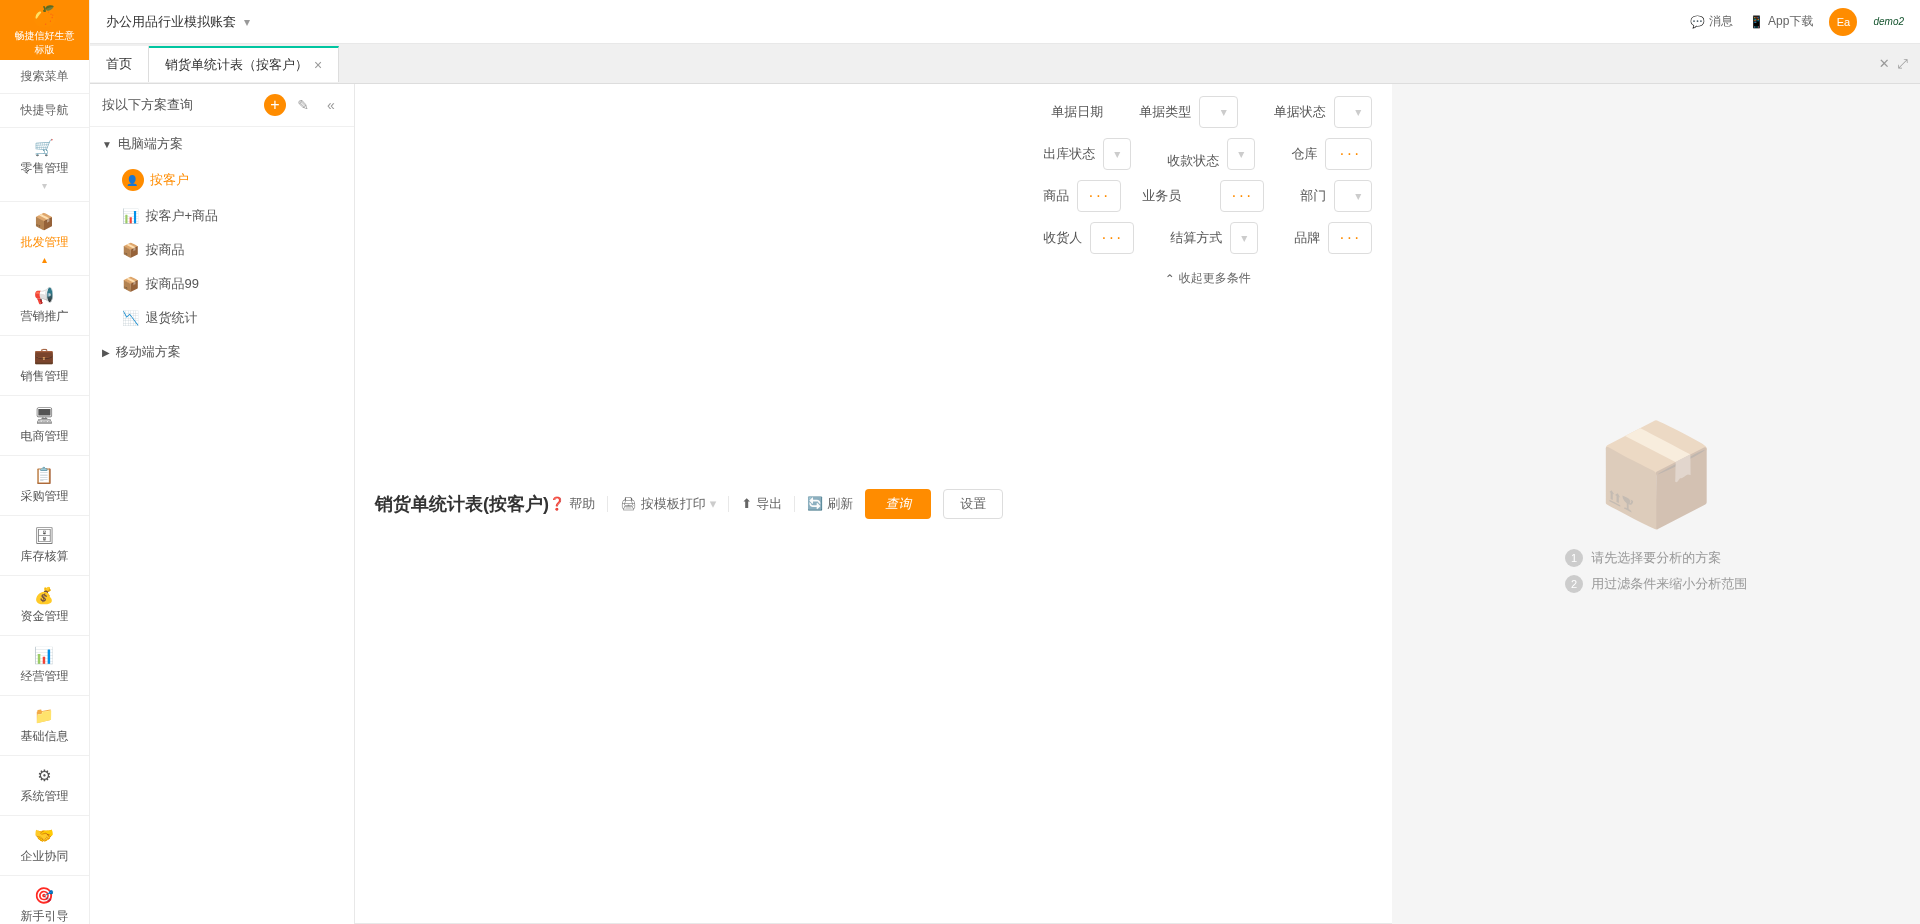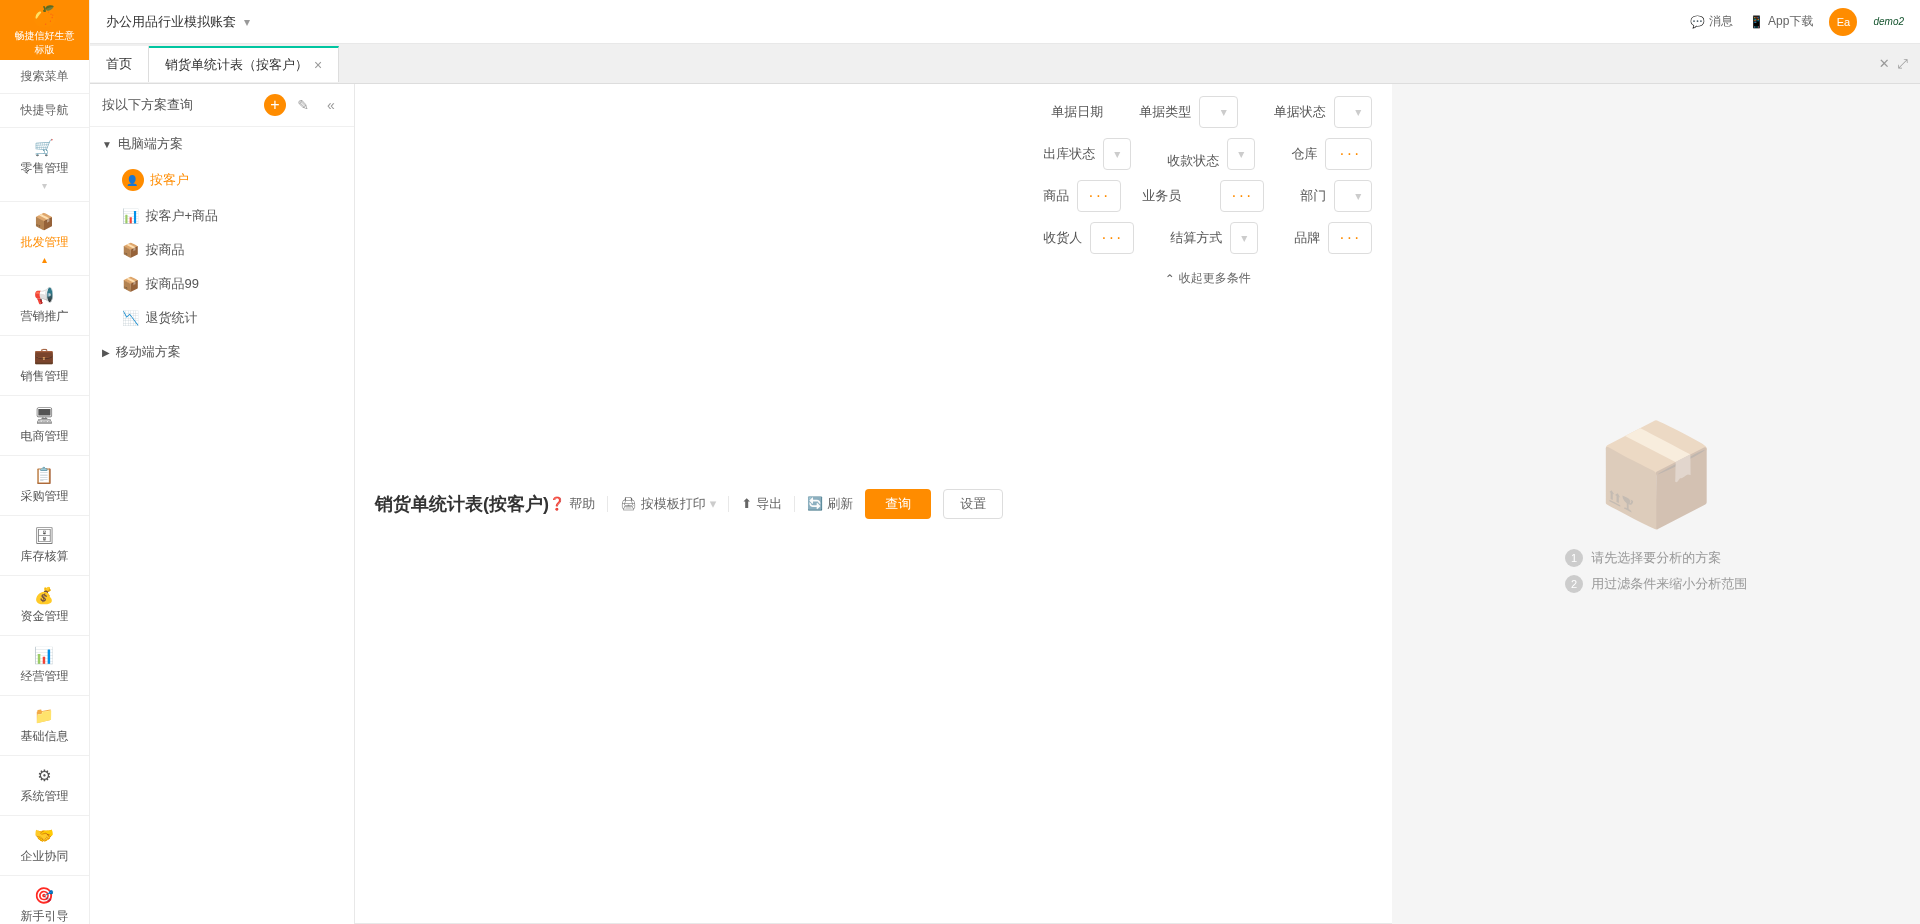--- a/index.html
+++ b/index.html
@@ -56,21 +56,21 @@
     .mobile-section { padding: 8px 12px; display: flex; align-items: center; gap: 6px; font-size: 13px; color: #555; cursor: pointer; }
 
     
     .right-panel { flex: 1; display: flex; flex-direction: row; overflow: hidden; }
 
     
     .page-header { background: #fff; padding: 12px 20px; display: flex; align-items: center; justify-content: space-between; border-bottom: 1px solid #e8e8e8; flex-shrink: 0; }
     .page-title { font-size: 18px; font-weight: bold; color: #333; }
     .page-actions { display: flex; align-items: center; gap: 12px; }
     .page-action { display: flex; align-items: center; gap: 4px; font-size: 13px; color: #666; cursor: pointer; }
-    .btn-primary { background: #ff8c00; color: #fff; border: none; border-radius: 4px; padding: 6px 20px; font-size: 13px; cursor: pointer; }
+    .btn-primary { background: #ff8c00; color: #fff; border: none; border-radius: 4px; padding: 6px 20px; font-size: 13px; cursor: pointer; font-style: italic; }
     .btn-setting { background: #fff; color: #666; border: 1px solid #ddd; border-radius: 4px; padding: 5px 16px; font-size: 13px; cursor: pointer; }
 
     
     .filter-area { background: #fff; padding: 12px 20px 8px; border-bottom: 1px solid #e8e8e8; flex-shrink: 0; }
     .filter-row { display: flex; align-items: center; gap: 16px; margin-bottom: 10px; }
     .filter-label { font-size: 13px; color: #555; width: 60px; flex-shrink: 0; text-align: right; }
     .filter-date-group { display: flex; align-items: center; gap: 4px; flex: 0 0 auto; }
     .date-btn { padding: 3px 8px; font-size: 12px; border-radius: 3px; cursor: pointer; color: #555; border: none; background: transparent; }
     .date-btn.active { background: #ff8c00; color: #fff; border-radius: 3px; }
     .date-range { font-size: 11px; color: #999; }

